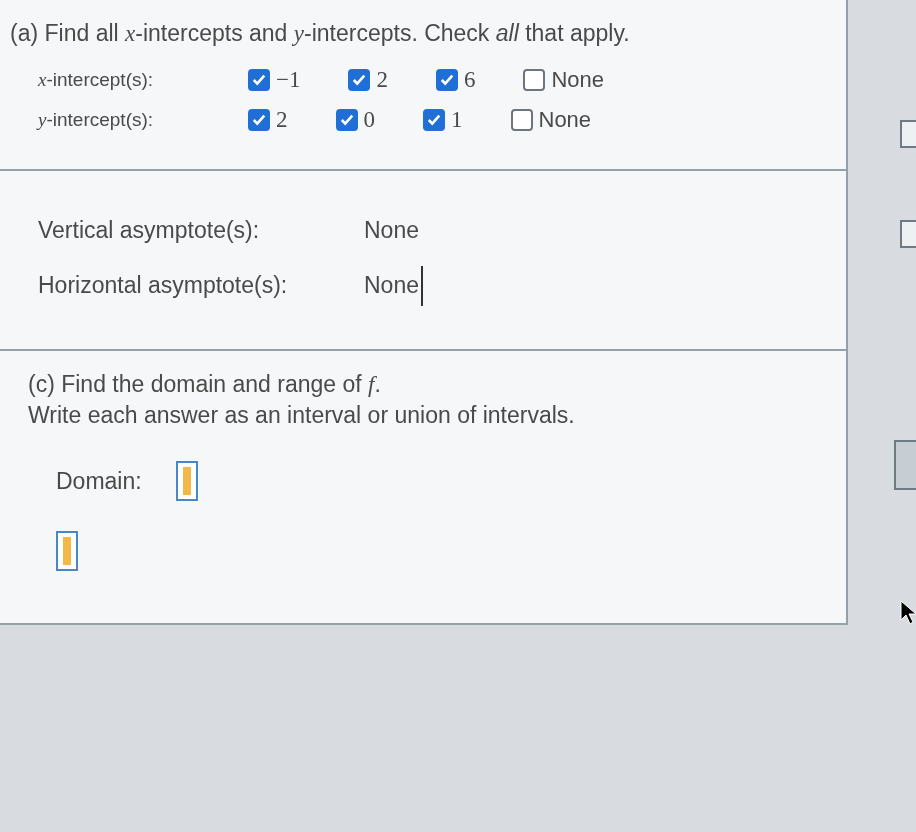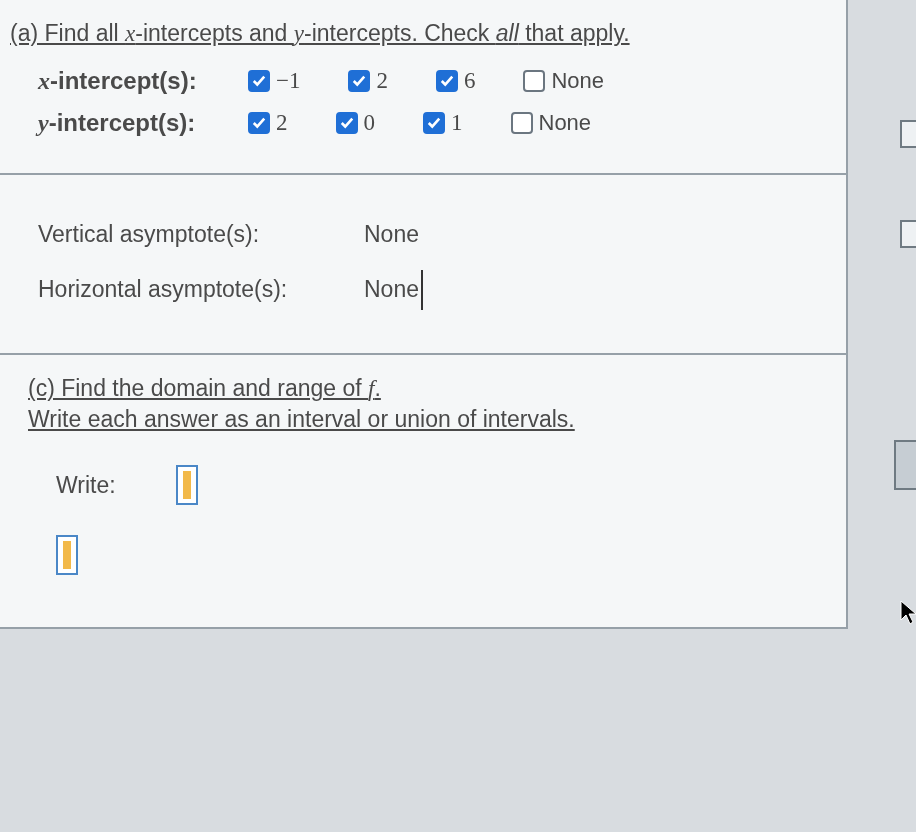--- a/index.html
+++ b/index.html
@@ -23,36 +23,34 @@
     .section {
       border-bottom: 2px solid #96a0a8;
       padding: 18px 18px 22px 10px;
     }
     .section:last-child { border-bottom: none; margin-left: 18px; }
     .prompt {
       font-size: 23px;
       line-height: 1.35;
       color: #4a4a4a;
       margin-bottom: 18px;
-      text-decoration: underline;
     }
     .prompt .italic { font-style: italic; }
     .prompt .fvar { font-style: italic; font-family: Georgia, 'Times New Roman', serif; }
     .row {
       display: flex;
       align-items: center;
       margin: 14px 0 14px 28px;
     }
     .row-label {
-      font-size: 24px;
+      font-size: 19px;
       font-style: italic;
       font-family: Georgia, 'Times New Roman', serif;
       color: #4a4a4a;
       width: 210px;
-      font-weight: bold;
     }
     .row-label-normal {
       font-style: normal;
       font-family: Verdana, Geneva, sans-serif;
     }
     .option {
       display: inline-flex;
       align-items: center;
       margin-right: 48px;
       font-size: 23px;
@@ -228,21 +226,21 @@
       </span>
     </div>
   </div>
 
   <div class="section">
     <div class="prompt">
       <span>(c) Find the domain and range of </span><span class="fvar">f</span><span>.</span><br>
       <span>Write each answer as an interval or union of intervals.</span>
     </div>
     <div class="dr-row">
-      <span class="dr-label">Write:</span>
+      <span class="dr-label">Domain:</span>
       <span class="input-box active"></span>
     </div>
     <div class="dr-row" style="margin-bottom:30px;">
       <span class="input-box active"></span>
     </div>
   </div>
 
 </div>
 
 <div class="side">

